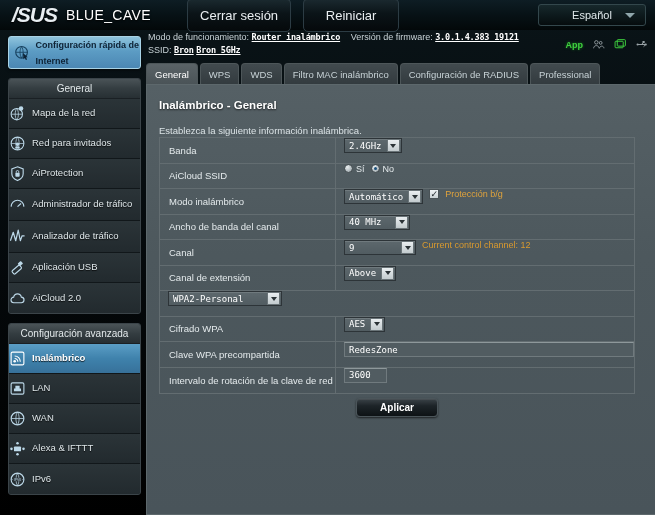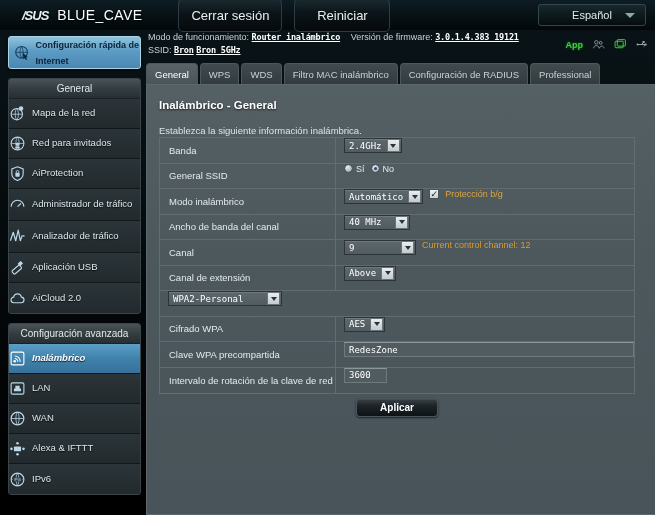--- a/index.html
+++ b/index.html
@@ -15,22 +15,22 @@
     background: linear-gradient(180deg,#0a1418 0%, #04080a 55%, #000 100%);
   }
 
   
   .topbar {
     position: absolute; left: 0; top: 0; width: 655px; height: 30px;
     background: linear-gradient(180deg,#0e1d24 0%,#071216 48%,#030809 100%);
     display: flex; align-items: center;
   }
   .asus-logo {
-    margin-left: 22px;
-    font-size: 13px; font-weight: bold; font-style: italic;
+    margin-left: 12px;
+    font-size: 21px; font-weight: bold; font-style: italic;
     color: #e8eef2; letter-spacing: -1px;
     text-shadow: 0 1px 1px #000;
   }
   .model-name {
     margin-left: 9px; font-size: 14px; color: #ffffff;
     letter-spacing: .4px; text-shadow: 0 1px 2px #000;
   }
   .topbtn {
     height: 34px; min-width: 96px; padding: 0 12px;
     margin-left: 12px;
@@ -115,21 +115,21 @@
   }
   .nav-item:last-child { border-bottom: none; }
   .nav-item.active {
     background: linear-gradient(180deg,#5b9ec6 0%,#3f82ac 50%,#37719a 100%);
   }
   .nav-item.two-line { height: 32px; }
   .nav-label {
     font-size: 9.5px; color: #dfe7ea; margin-left: 6px; line-height: 10.5px;
     text-shadow: 0 1px 1px rgba(0,0,0,.8);
   }
-  .nav-item.active .nav-label { color: #ffffff; font-weight: bold; font-style: italic; }
+  .nav-item.active .nav-label { color: #ffffff; font-weight: bold; }
   .nav-ico { width: 17px; height: 17px; flex: 0 0 17px; }
 
   
   .content {
     position: absolute; left: 146px; top: 62px;
     width: 501px; height: 453px;
   }
   .tabrow { display: flex; align-items: flex-end; height: 22px; gap: 2px; }
   .tab {
     height: 21px; padding: 0 8px;
@@ -443,21 +443,21 @@
               <span class="seltxt">2.4GHz</span>
               <span class="arrowbox">
                   <span class="arrow"></span>
                 </span>
             </div>
           </div>
         </div>
 
 
         <div class="frow">
-          <div class="fcell-label">General SSID</div>
+          <div class="fcell-label">AiCloud SSID</div>
           <div class="fcell-val">
             <span class="radio-wrap">
               <span class="radio"></span>
               <span>Sí</span>
             </span>
             <span class="radio-wrap">
               <span class="radio on"></span>
               <span>No</span>
             </span>
           </div>

